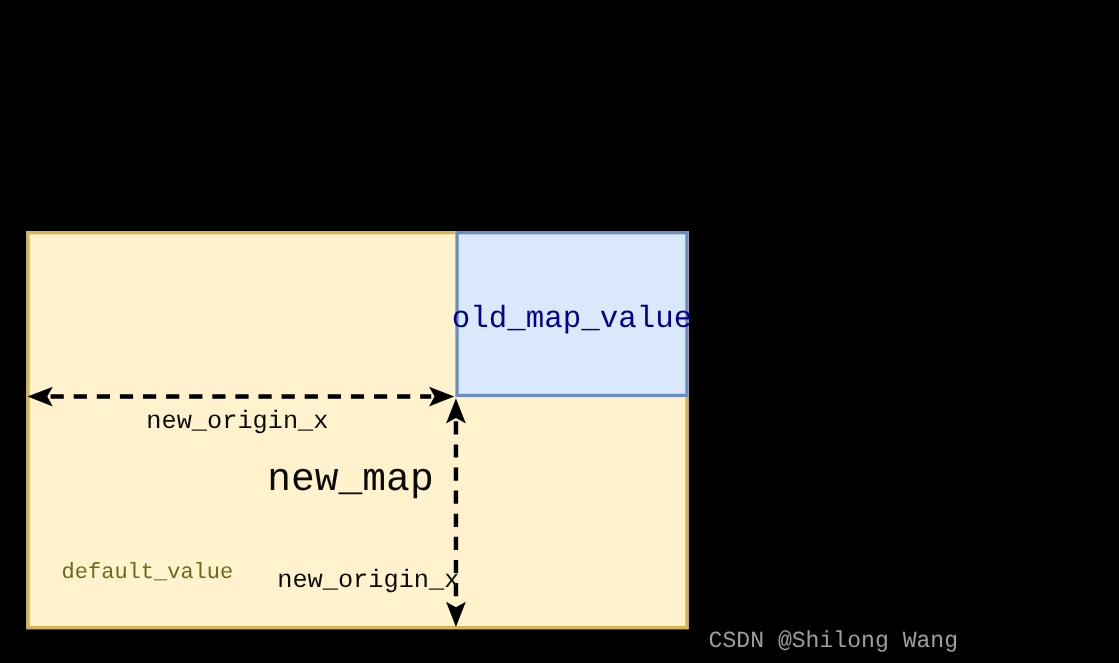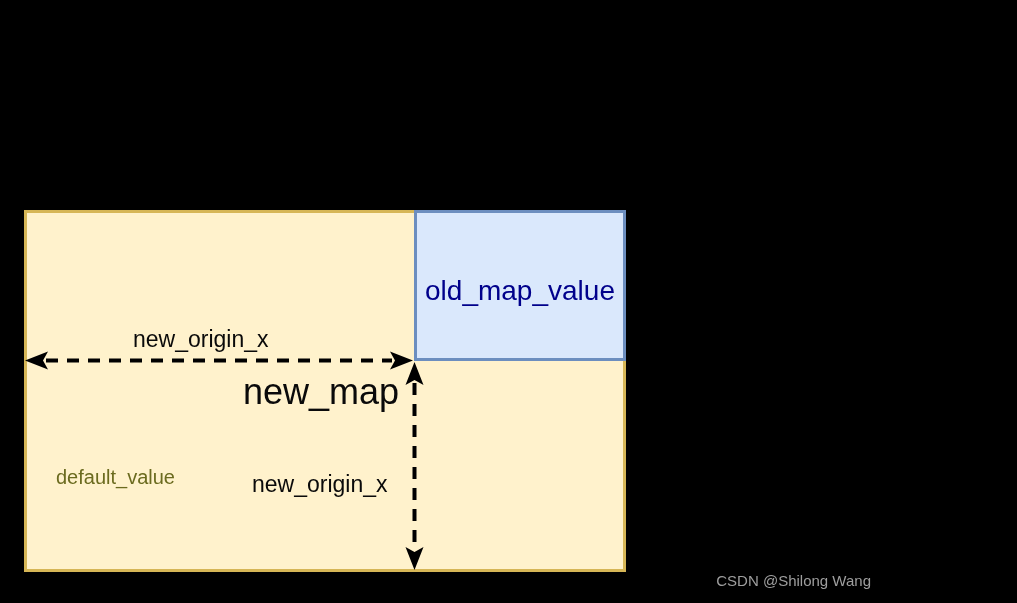--- a/index.html
+++ b/index.html
@@ -6,21 +6,21 @@
     margin: 0;
     padding: 0;
     background: #000000;
   }
   .canvas {
     position: relative;
     width: 885px;
     height: 603px;
     background: var(--background, #000);
     overflow: hidden;
-    font-family: Liberation Sans, sans-serif;
+    font-family: Liberation Mono, monospace;
   }
   .rect {
     position: absolute;
     box-sizing: border-box;
   }
   .new-map-rect {
     left: 24px;
     top: 210px;
     width: 602px;
     height: 362px;
@@ -58,20 +58,21 @@
   }
   .arrow-head {
     fill: var(--arrow);
     stroke: none;
   }
   .label {
     position: absolute;
     white-space: nowrap;
     line-height: 1.1;
     color: var(--label_text);
+    margin-top: 44px;
   }
   .h-arrow-label {
     left: 133px;
     top: 327px;
     font-size: 23px;
   }
   .new-map-title {
     left: 243px;
     top: 372px;
     font-size: 36px;
@@ -84,21 +85,21 @@
   }
   .v-arrow-label {
     left: 252px;
     top: 472px;
     font-size: 23px;
   }
   .watermark {
     position: absolute;
     right: 14px;
     top: 572px;
-    font-size: 15px;
+    font-size: 21px;
     color: var(--watermark);
   }
 </style>
 </head>
 <body>
 
 <div class="canvas">
 
   <div class="rect new-map-rect"></div>
 

